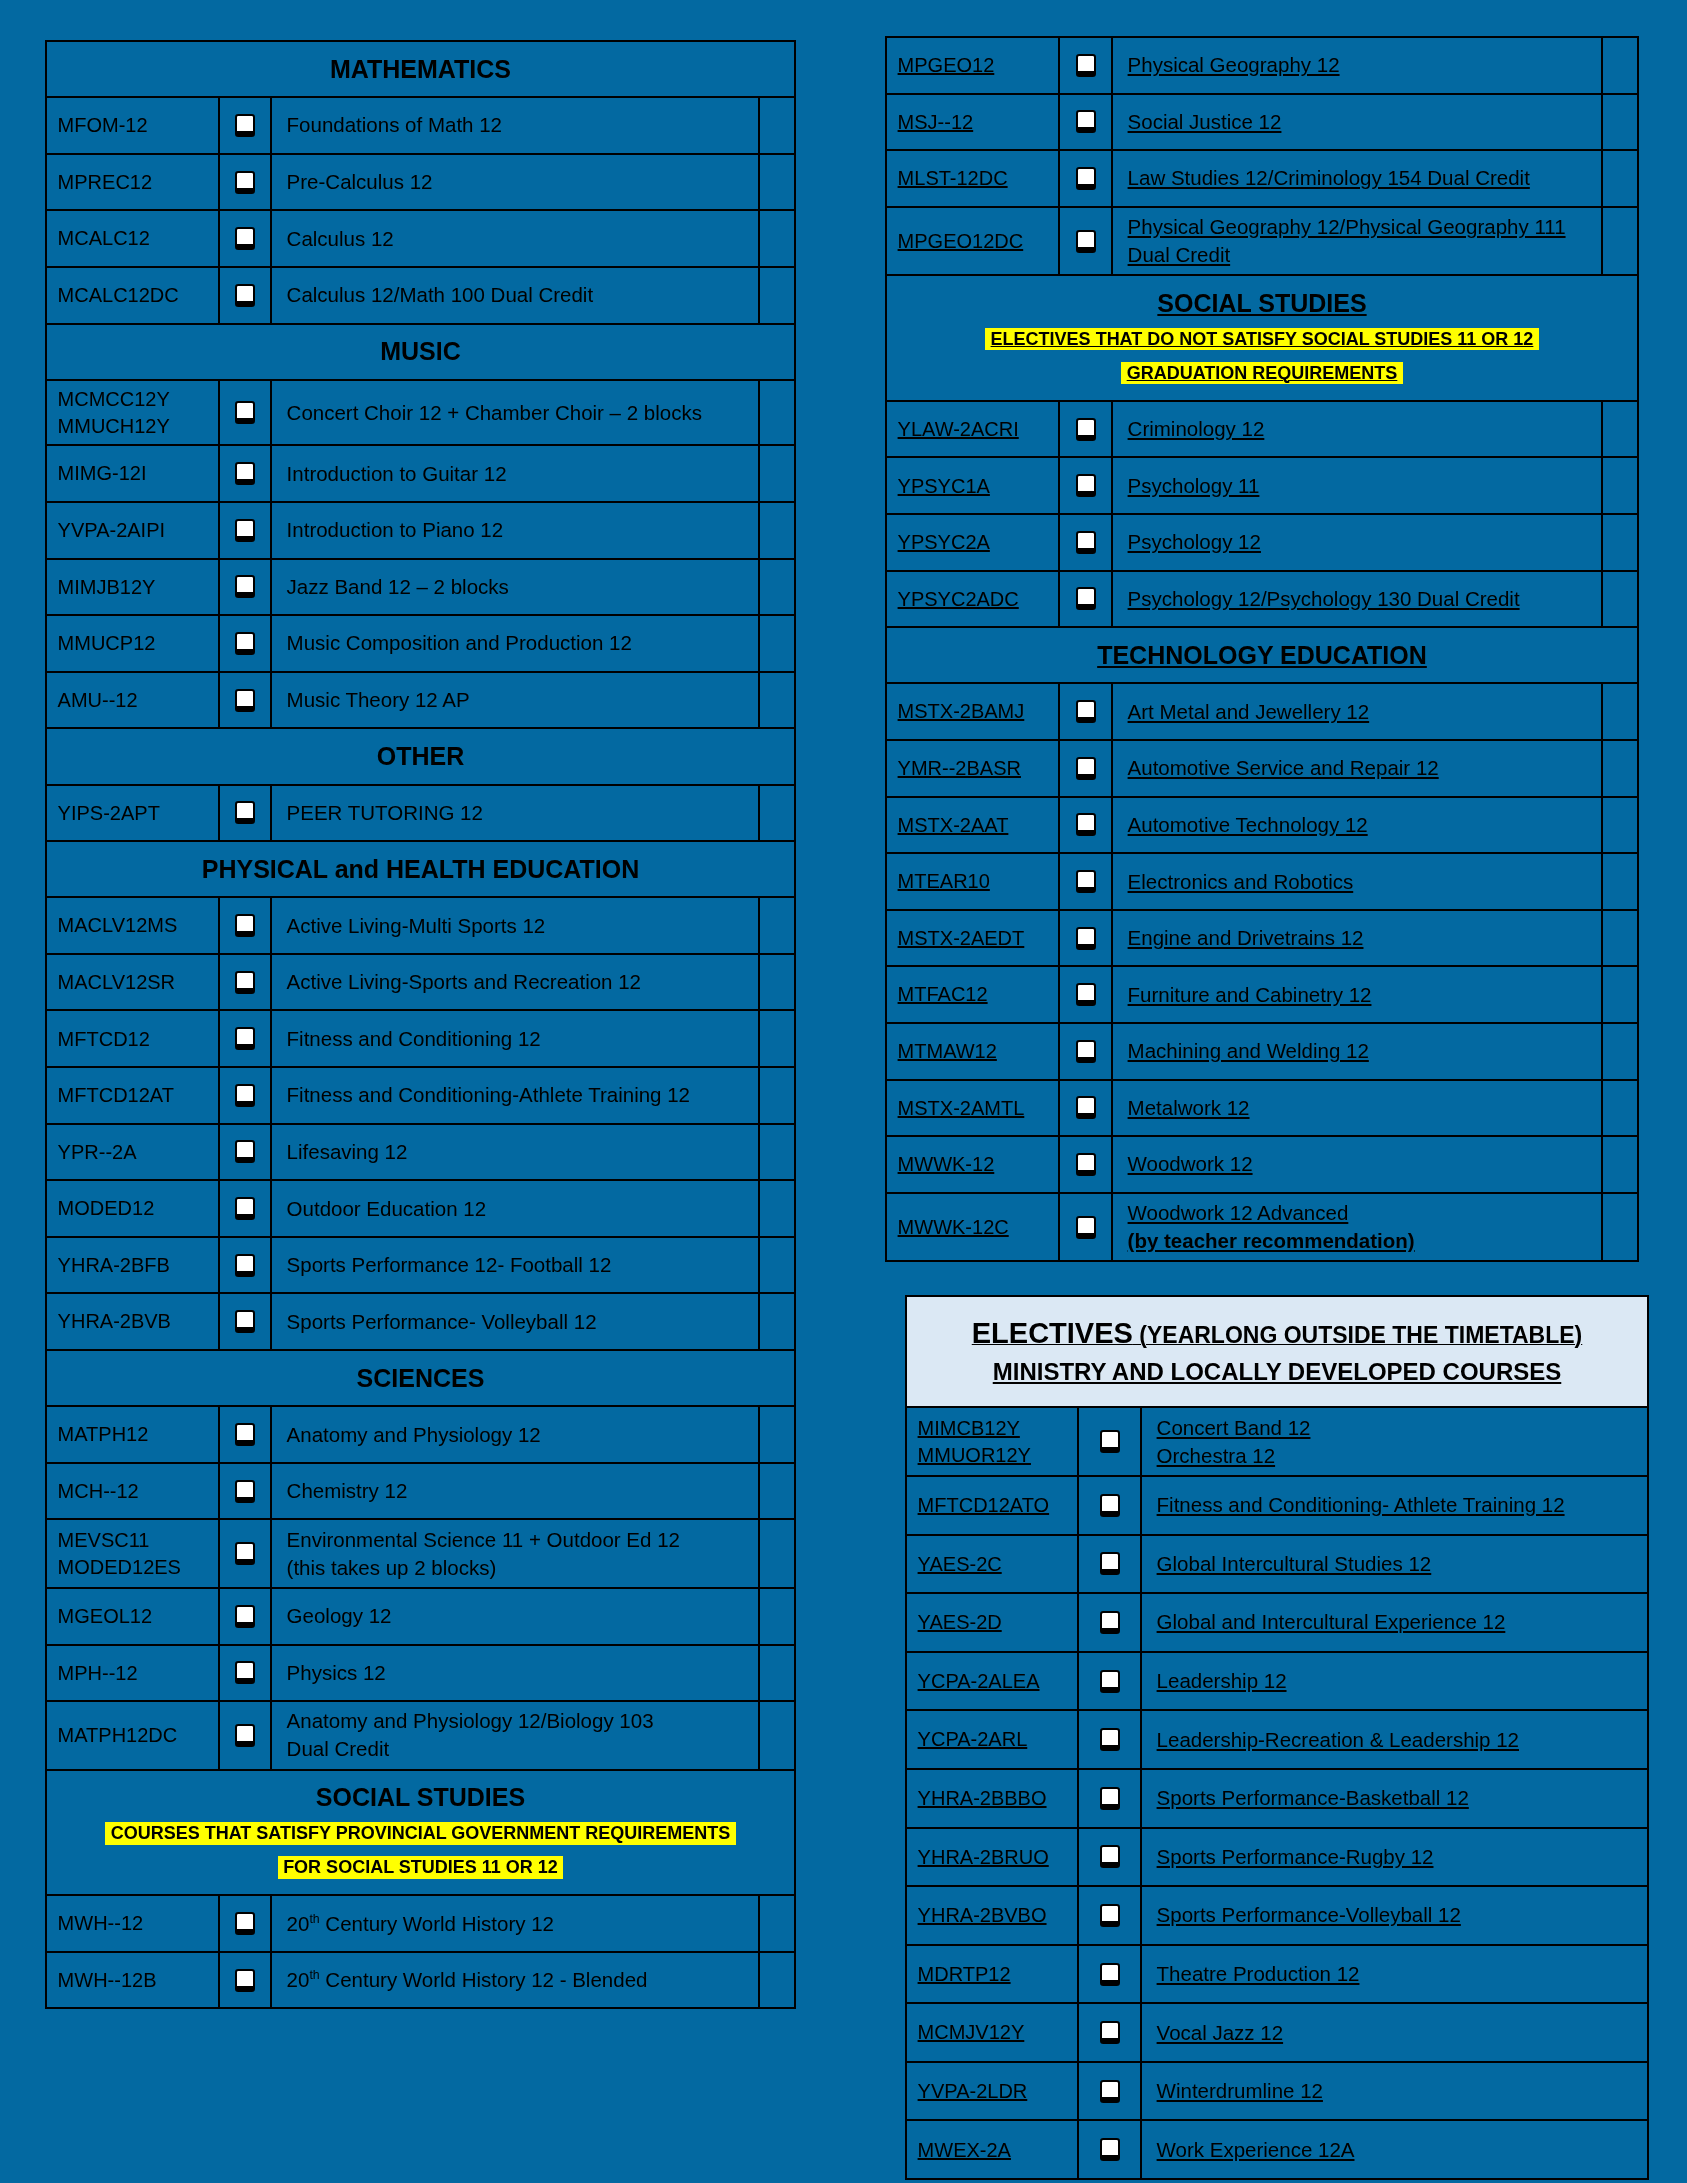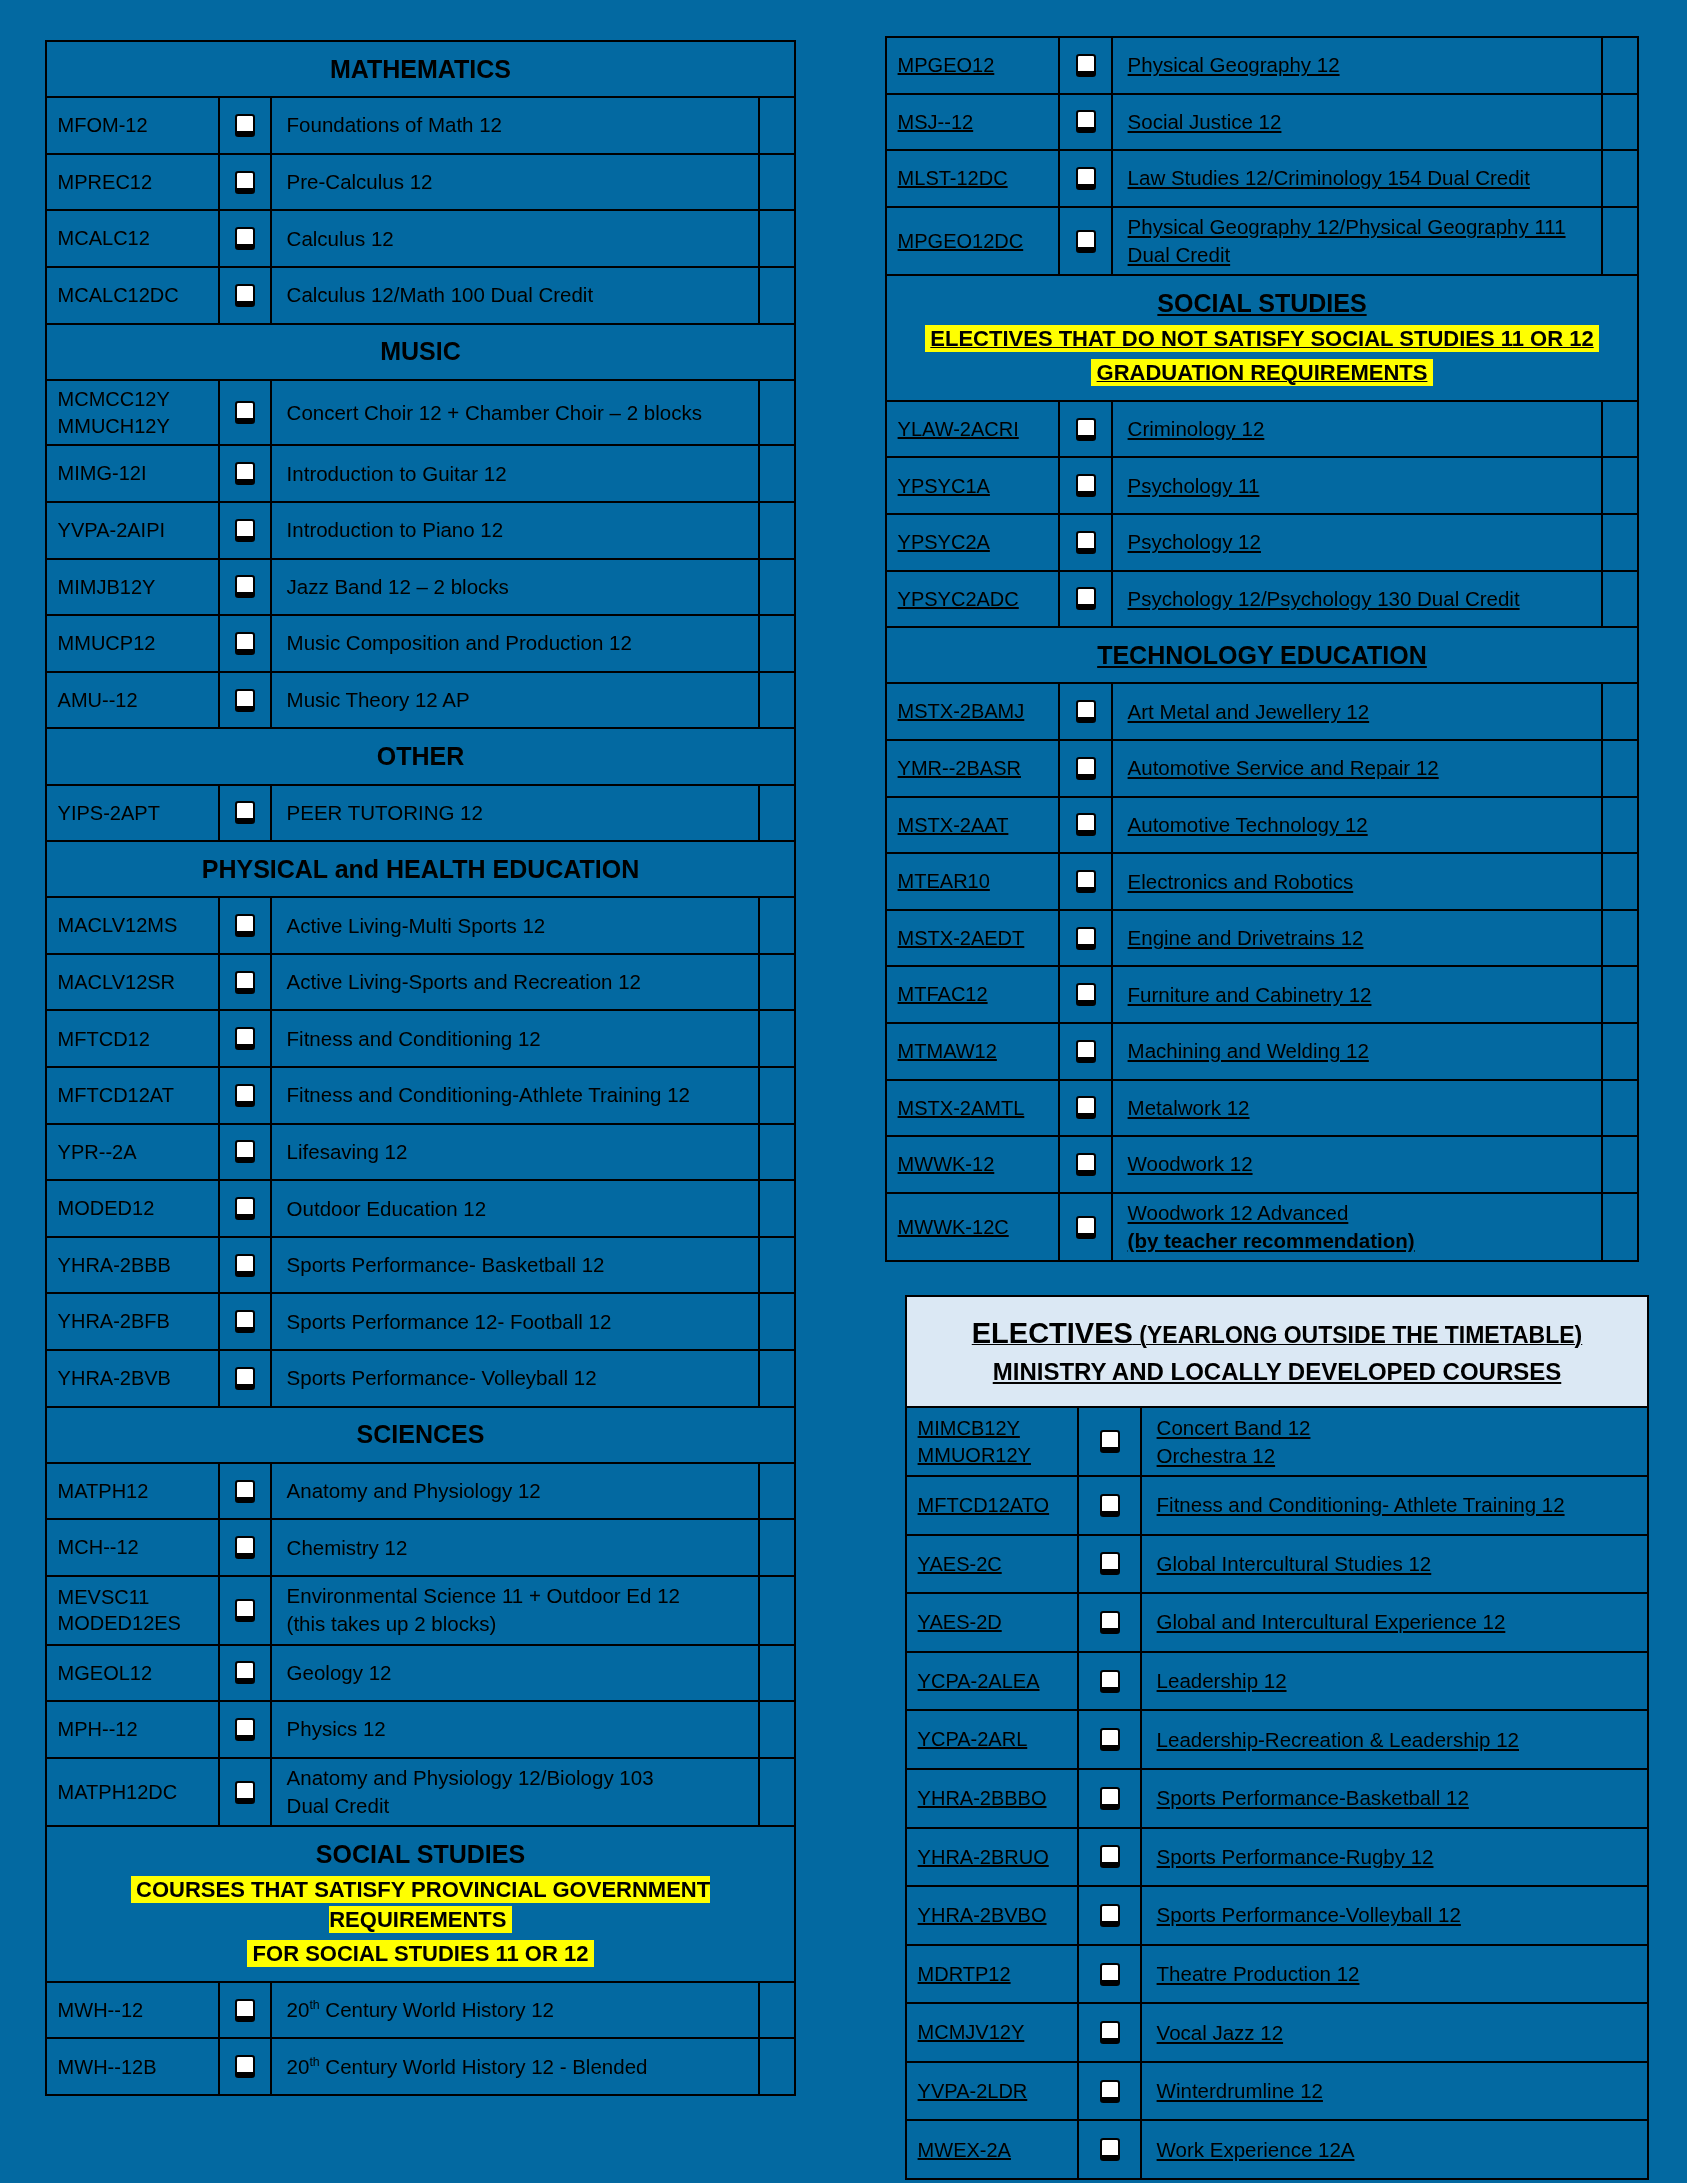--- a/index.html
+++ b/index.html
@@ -79,21 +79,21 @@
     line-height: 33px;
   }
   .hl-line {
     display: block;
     text-align: center;
     margin: 4px 0 1.3px 0;
   }
   .hl-line .hl {
     background: #ffff00;
     font-weight: bold;
-    font-size: 22px;
+    font-size: 18px;
     line-height: 30px;
     padding: 1.3px 5.3px;
   }
 
   .electives-header-cell {
     background: #dbe8f4;
     text-align: center;
     padding: 20px 6px;
   }
   .electives-main {
@@ -314,30 +314,20 @@
             </td>
             <td class="end-cell"></td>
           </tr>
           <tr class="data-row">
             <td class="code-cell">
               <div class="c-line">MODED12</div>
             </td>
             <td class="cb-cell"><span class="checkbox-box"></span></td>
             <td class="title-cell">
               <div class="t-line">Outdoor Education 12</div>
-            </td>
-            <td class="end-cell"></td>
-          </tr>
-          <tr class="data-row">
-            <td class="code-cell">
-              <div class="c-line">YHRA-2BBB</div>
-            </td>
-            <td class="cb-cell"><span class="checkbox-box"></span></td>
-            <td class="title-cell">
-              <div class="t-line">Sports Performance- Basketball 12</div>
             </td>
             <td class="end-cell"></td>
           </tr>
           <tr class="data-row">
             <td class="code-cell">
               <div class="c-line">YHRA-2BFB</div>
             </td>
             <td class="cb-cell"><span class="checkbox-box"></span></td>
             <td class="title-cell">
               <div class="t-line">Sports Performance 12- Football 12</div>

